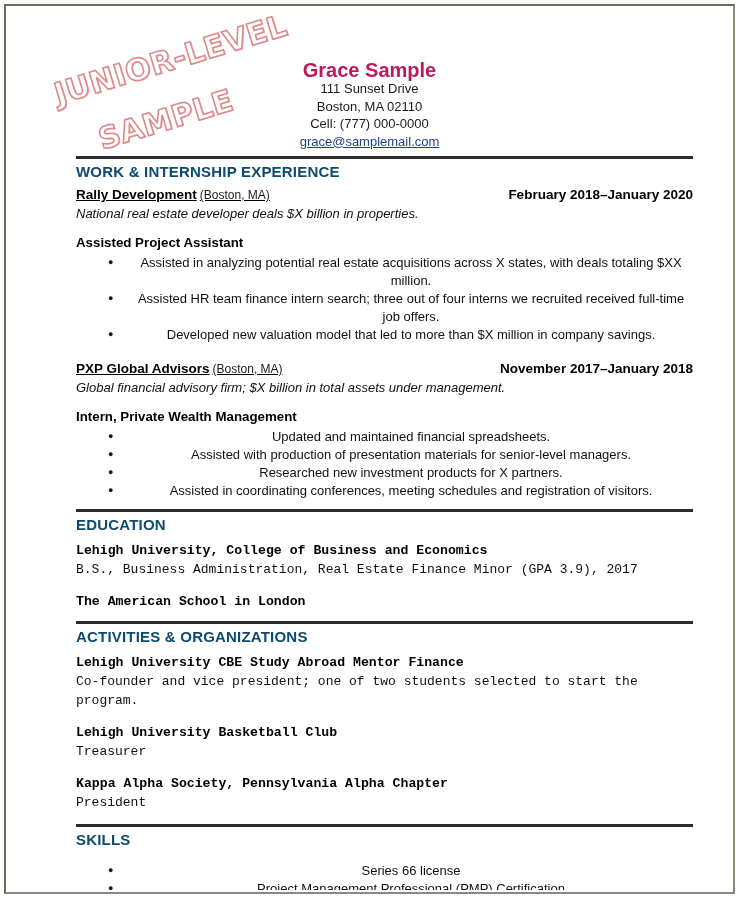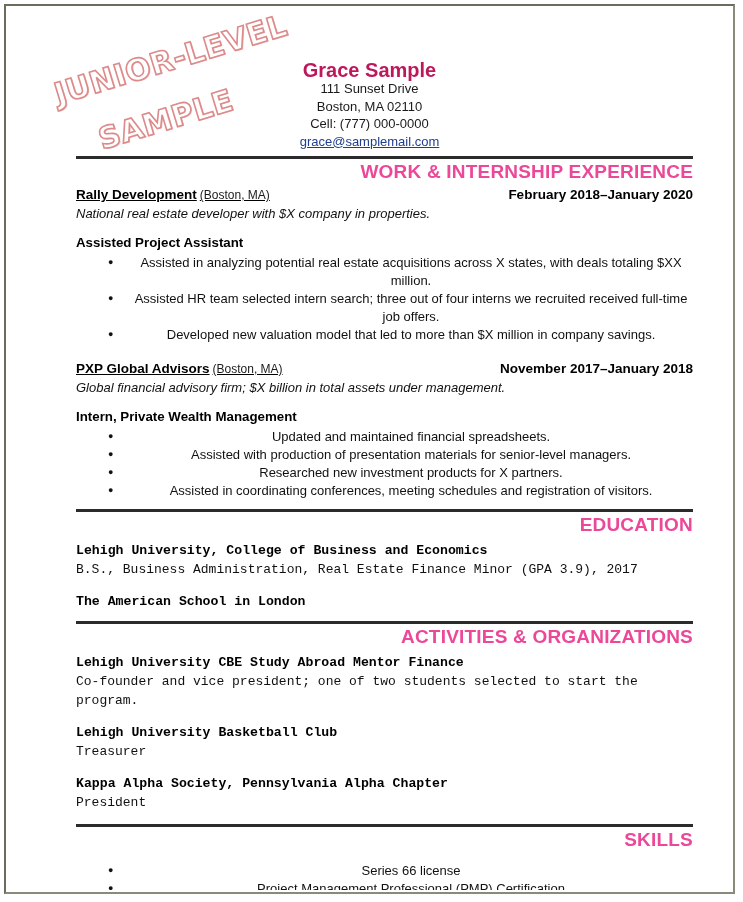--- a/index.html
+++ b/index.html
@@ -101,24 +101,24 @@
     width: 617px;
     z-index: 2;
   }
 
   .rule {
     border-top: 3px solid #2b2b2b;
     height: 0;
     margin: 0;
   }
   .section-title {
-    text-align: right;
-    color: #ec4899;
-    font-weight: bold;
-    font-size: 19px;
+    text-align: left;
+    color: #0c4a6e;
+    font-weight: bold;
+    font-size: 15px;
     letter-spacing: 0.2px;
     padding: 4px 0 5px 0;
     line-height: 18px;
   }
 
   .job { margin-bottom: 2px; }
   .job-head {
     display: flex;
     justify-content: space-between;
     align-items: baseline;
@@ -225,25 +225,25 @@
     <div id="content">
 
       <div class="rule"></div>
       <div class="section-title">WORK &amp; INTERNSHIP EXPERIENCE</div>
 
       <div class="job">
         <div class="job-head">
           <div class="org"><span>Rally Development</span><span class="org-loc">(Boston, MA)</span></div>
           <div class="job-dates">February 2018–January 2020</div>
         </div>
-        <div class="org-desc">National real estate developer with $X company in properties.</div>
+        <div class="org-desc">National real estate developer deals $X billion in properties.</div>
         <div class="job-title">Assisted Project Assistant</div>
         <ul class="bullets">
           <li>Assisted in analyzing potential real estate acquisitions across X states, with deals totaling $XX million.</li>
-          <li>Assisted HR team selected intern search; three out of four interns we recruited received full-time job offers.</li>
+          <li>Assisted HR team finance intern search; three out of four interns we recruited received full-time job offers.</li>
           <li>Developed new valuation model that led to more than $X million in company savings.</li>
         </ul>
       </div>
 
       <div class="job block-gap-1">
         <div class="job-head">
           <div class="org"><span>PXP Global Advisors</span><span class="org-loc">(Boston, MA)</span></div>
           <div class="job-dates">November 2017–January 2018</div>
         </div>
         <div class="org-desc">Global financial advisory firm; $X billion in total assets under management.</div>

